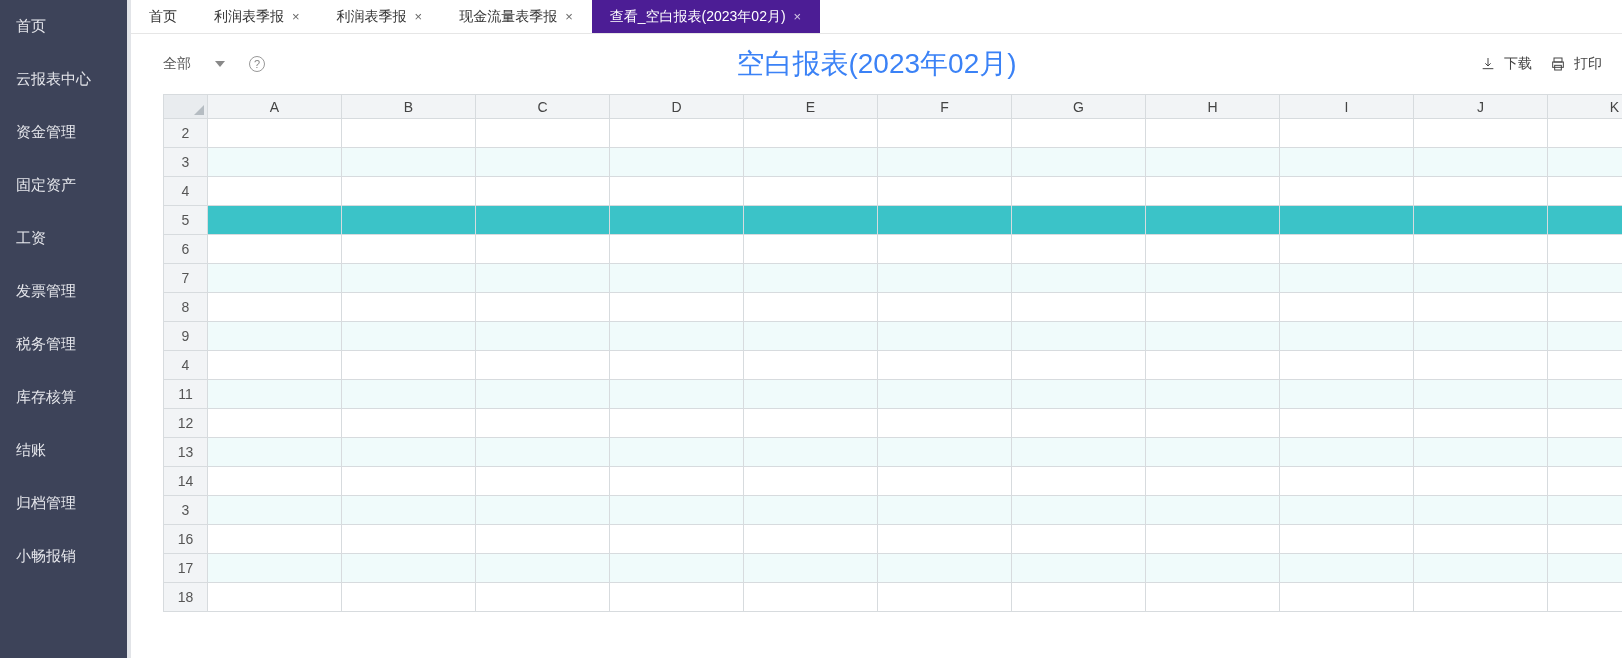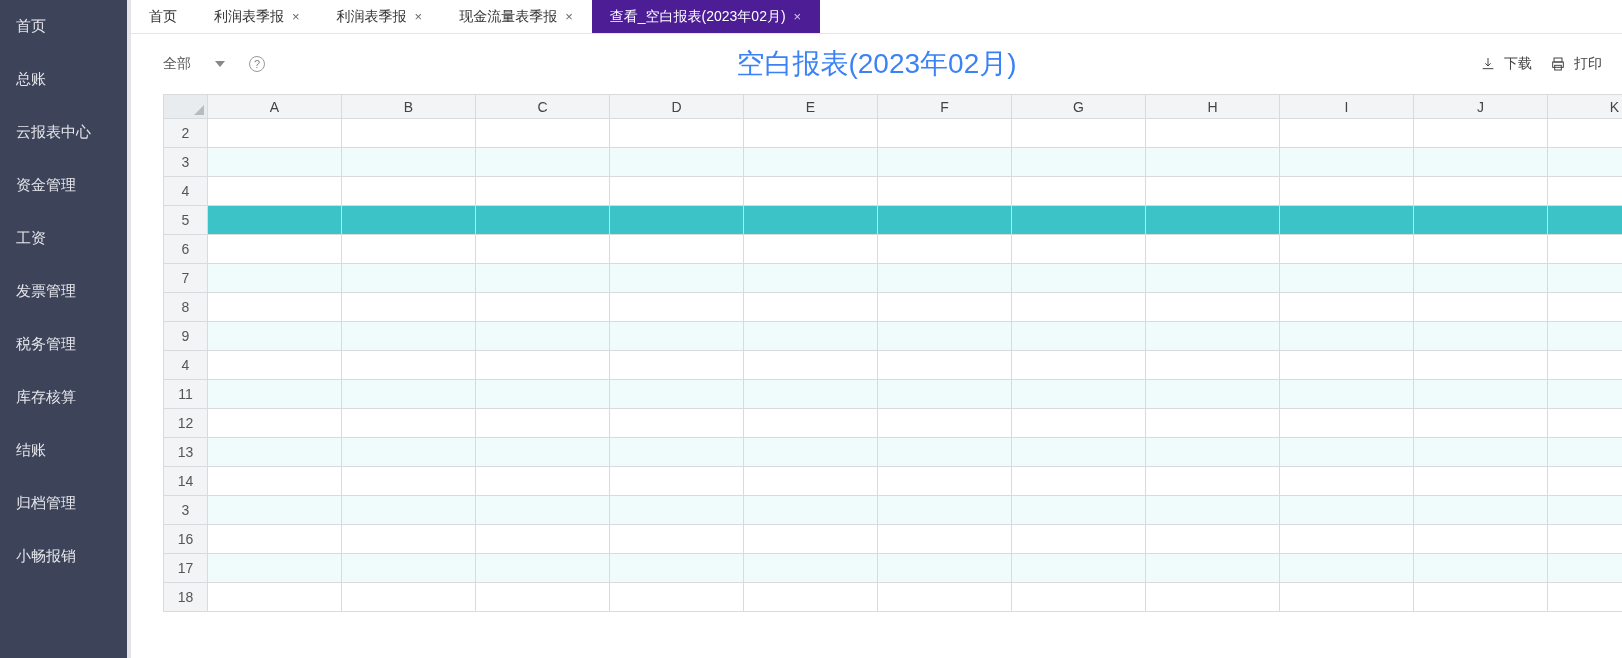--- a/index.html
+++ b/index.html
@@ -155,23 +155,23 @@
   tbody tr:nth-child(odd) td.cell { background: #fff; }
   tbody tr:nth-child(even) td.cell { background: #f0fbfb; }
   tbody tr.hl td.cell { background: #3bc3c8 !important; }
 
 </style>
 </head>
 <body>
 
 <nav class="sidebar">
   <div class="sidebar-item">首页</div>
-  <div class="sidebar-item">总账</div>
   <div class="sidebar-item">云报表中心</div>
   <div class="sidebar-item">资金管理</div>
+  <div class="sidebar-item">固定资产</div>
   <div class="sidebar-item">工资</div>
   <div class="sidebar-item">发票管理</div>
   <div class="sidebar-item">税务管理</div>
   <div class="sidebar-item">库存核算</div>
   <div class="sidebar-item">结账</div>
   <div class="sidebar-item">归档管理</div>
   <div class="sidebar-item">小畅报销</div>
 </nav>
 
 <div class="main">

